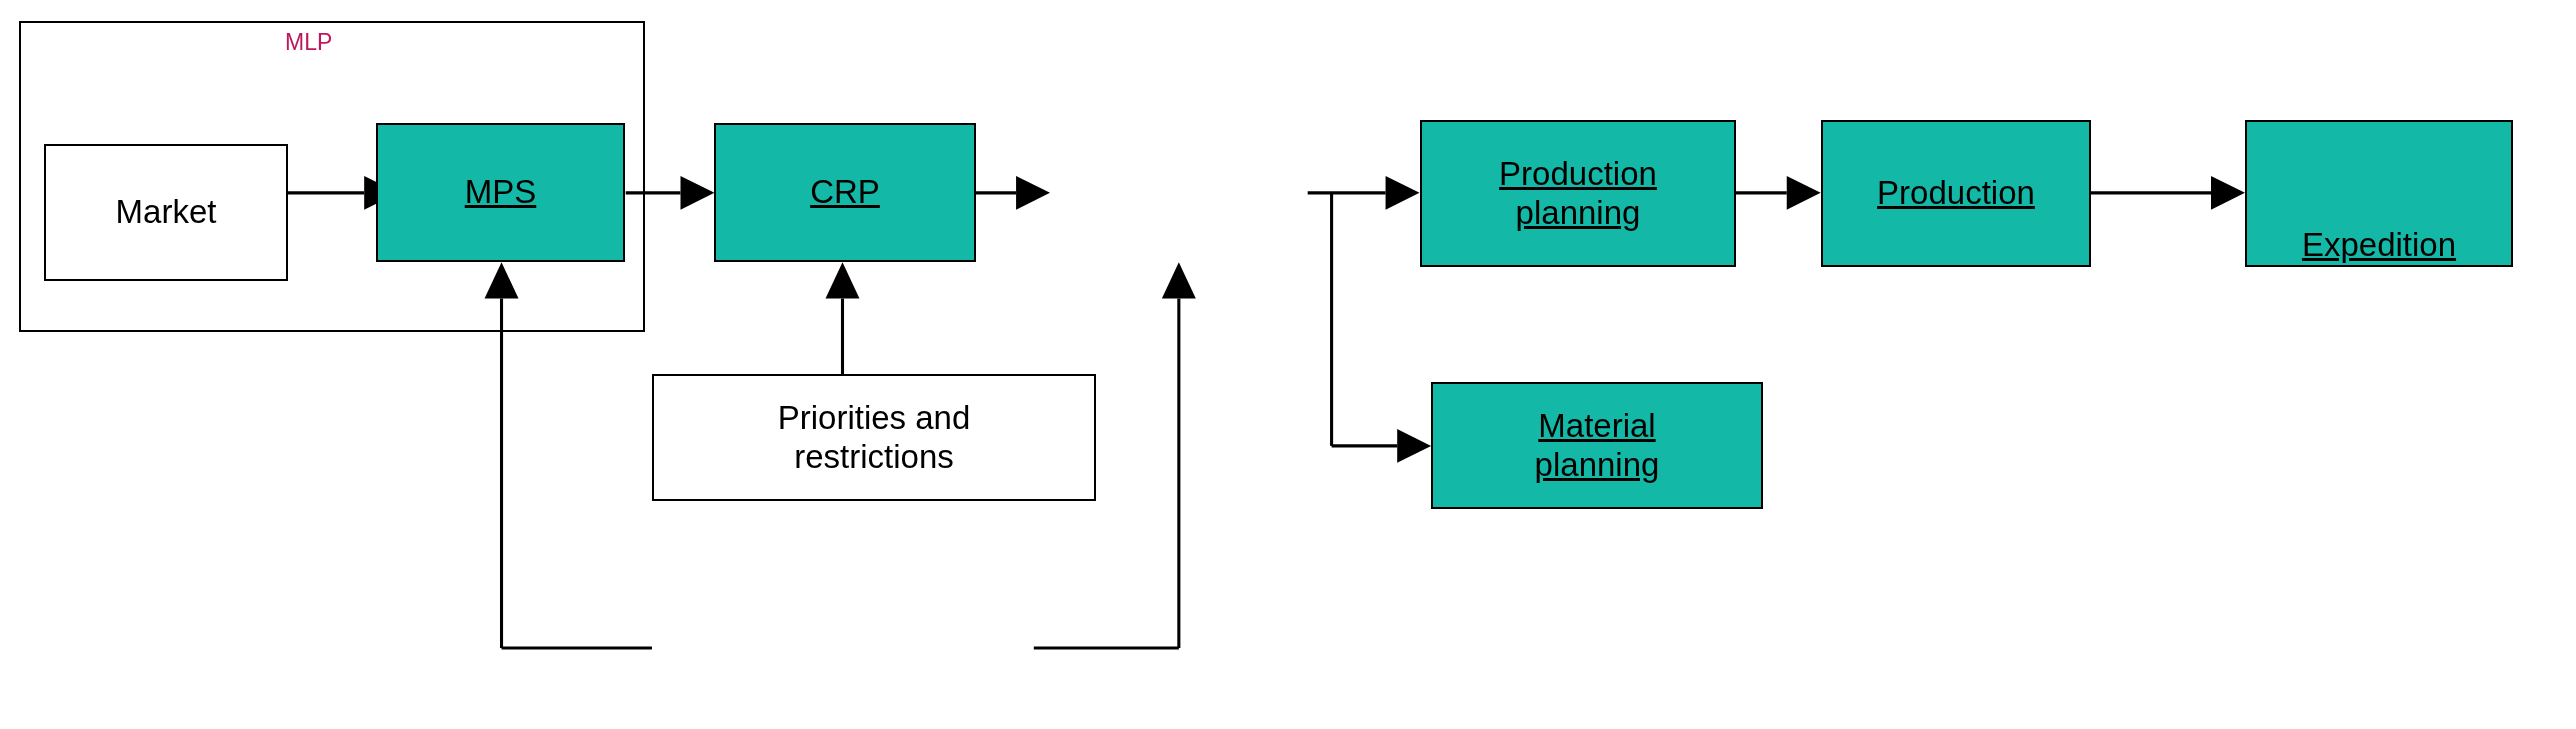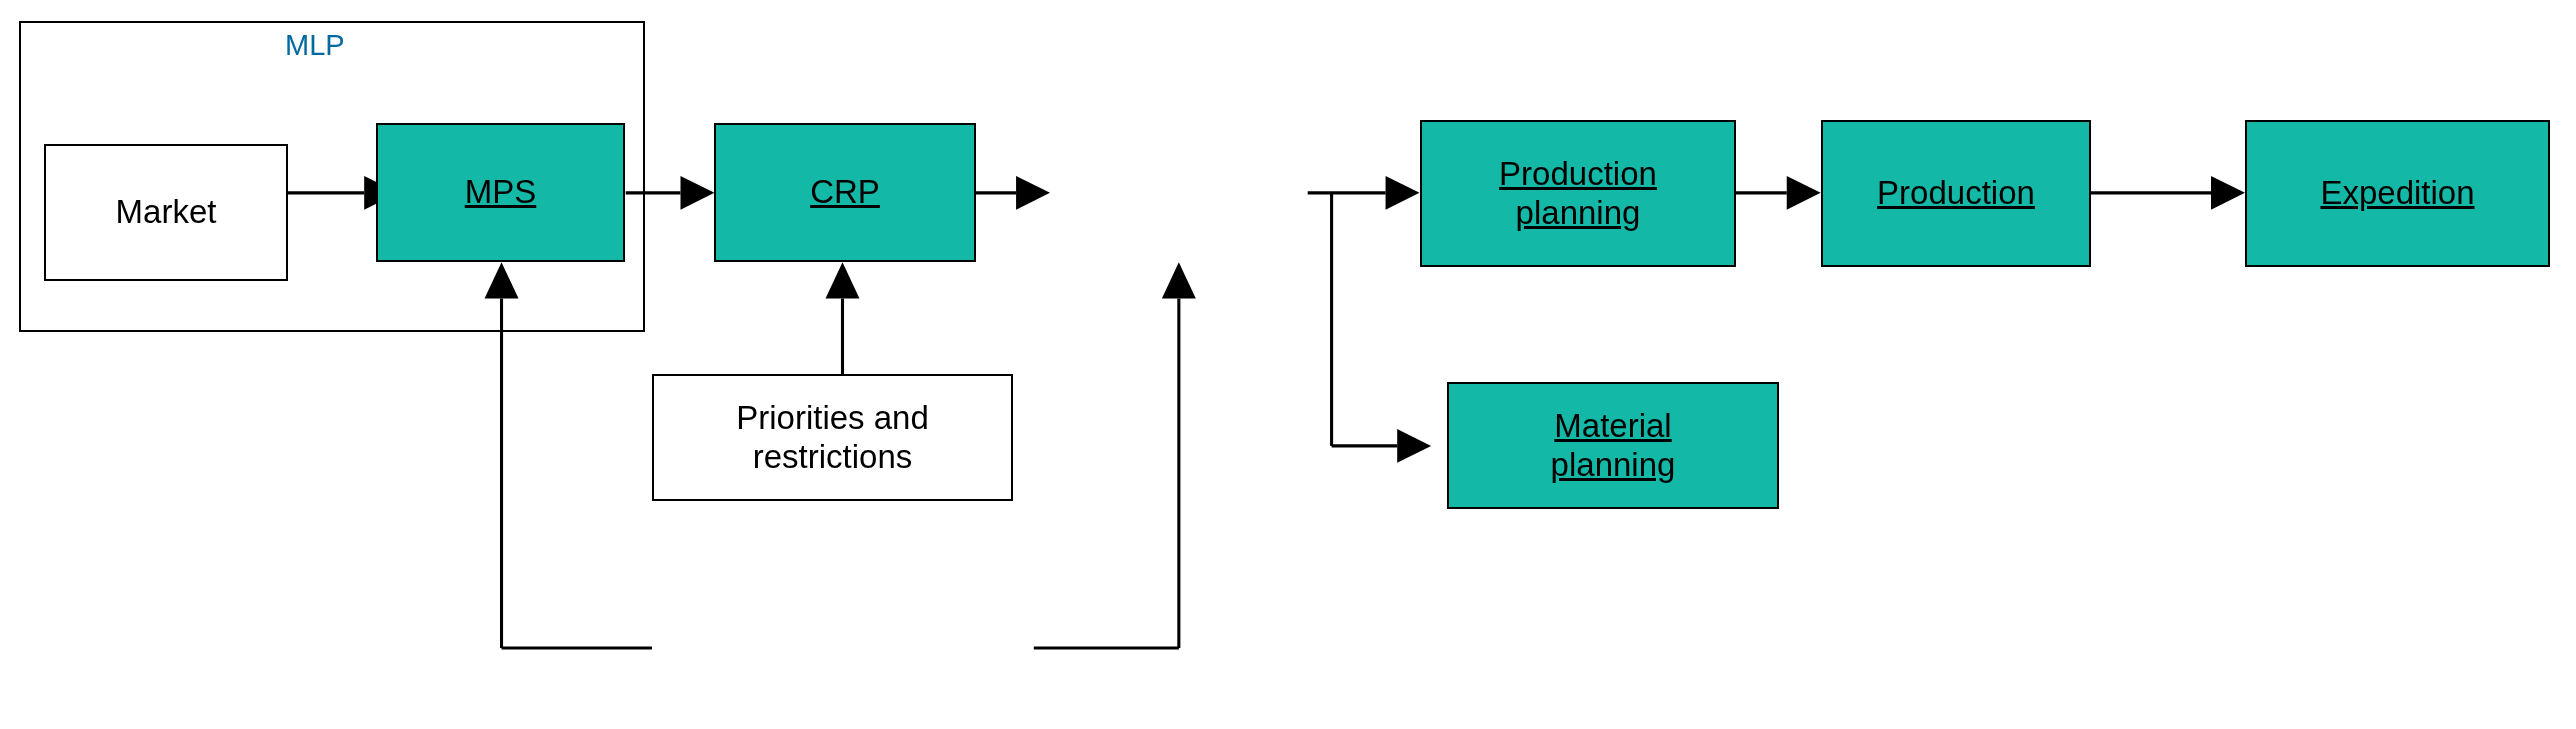--- a/index.html
+++ b/index.html
@@ -45,22 +45,22 @@
   }
   .group-box {
     position: absolute;
     box-sizing: border-box;
     border: 2.3px solid #000000;
     background: transparent;
     z-index: 1;
   }
   .group-title {
     position: absolute;
-    font-size: 29px;
-    color: #0369a1;
+    font-size: 23px;
+    color: #be185d;
     z-index: 6;
     white-space: nowrap;
   }
 </style>
 </head>
 <body>
 
 <div id="canvas">
 
   <svg id="svg-layer" viewBox="0 0 3339 945" xmlns="http://www.w3.org/2000/svg">
@@ -136,29 +136,29 @@
 
   <div class="node fill-gray" style="left:1420px; top:120px; width:316px; height:147px;">
     <span class="node-label">Production
 planning</span>
   </div>
 
   <div class="node fill-gray" style="left:1821px; top:120px; width:270px; height:147px;">
     <span class="node-label">Production</span>
   </div>
 
-  <div class="node fill-gray" style="left:2245px; top:120px; width:305px; height:147px;">
+  <div class="node fill-gray" style="left:2245px; top:120px; width:268px; height:147px;align-items:flex-end;">
     <span class="node-label">Expedition</span>
   </div>
 
-  <div class="node fill-white" style="left:652px; top:374px; width:361px; height:127px;">
+  <div class="node fill-white" style="left:652px; top:374px; width:444px; height:127px;">
     <span class="node-label">Priorities and
 restrictions</span>
   </div>
 
 
-  <div class="node fill-gray" style="left:1431px; top:382px; width:332px; height:127px;margin-left:16px;">
+  <div class="node fill-gray" style="left:1431px; top:382px; width:332px; height:127px;">
     <span class="node-label">Material
 planning</span>
   </div>
 
 </div>
 
 
 </body></html>

